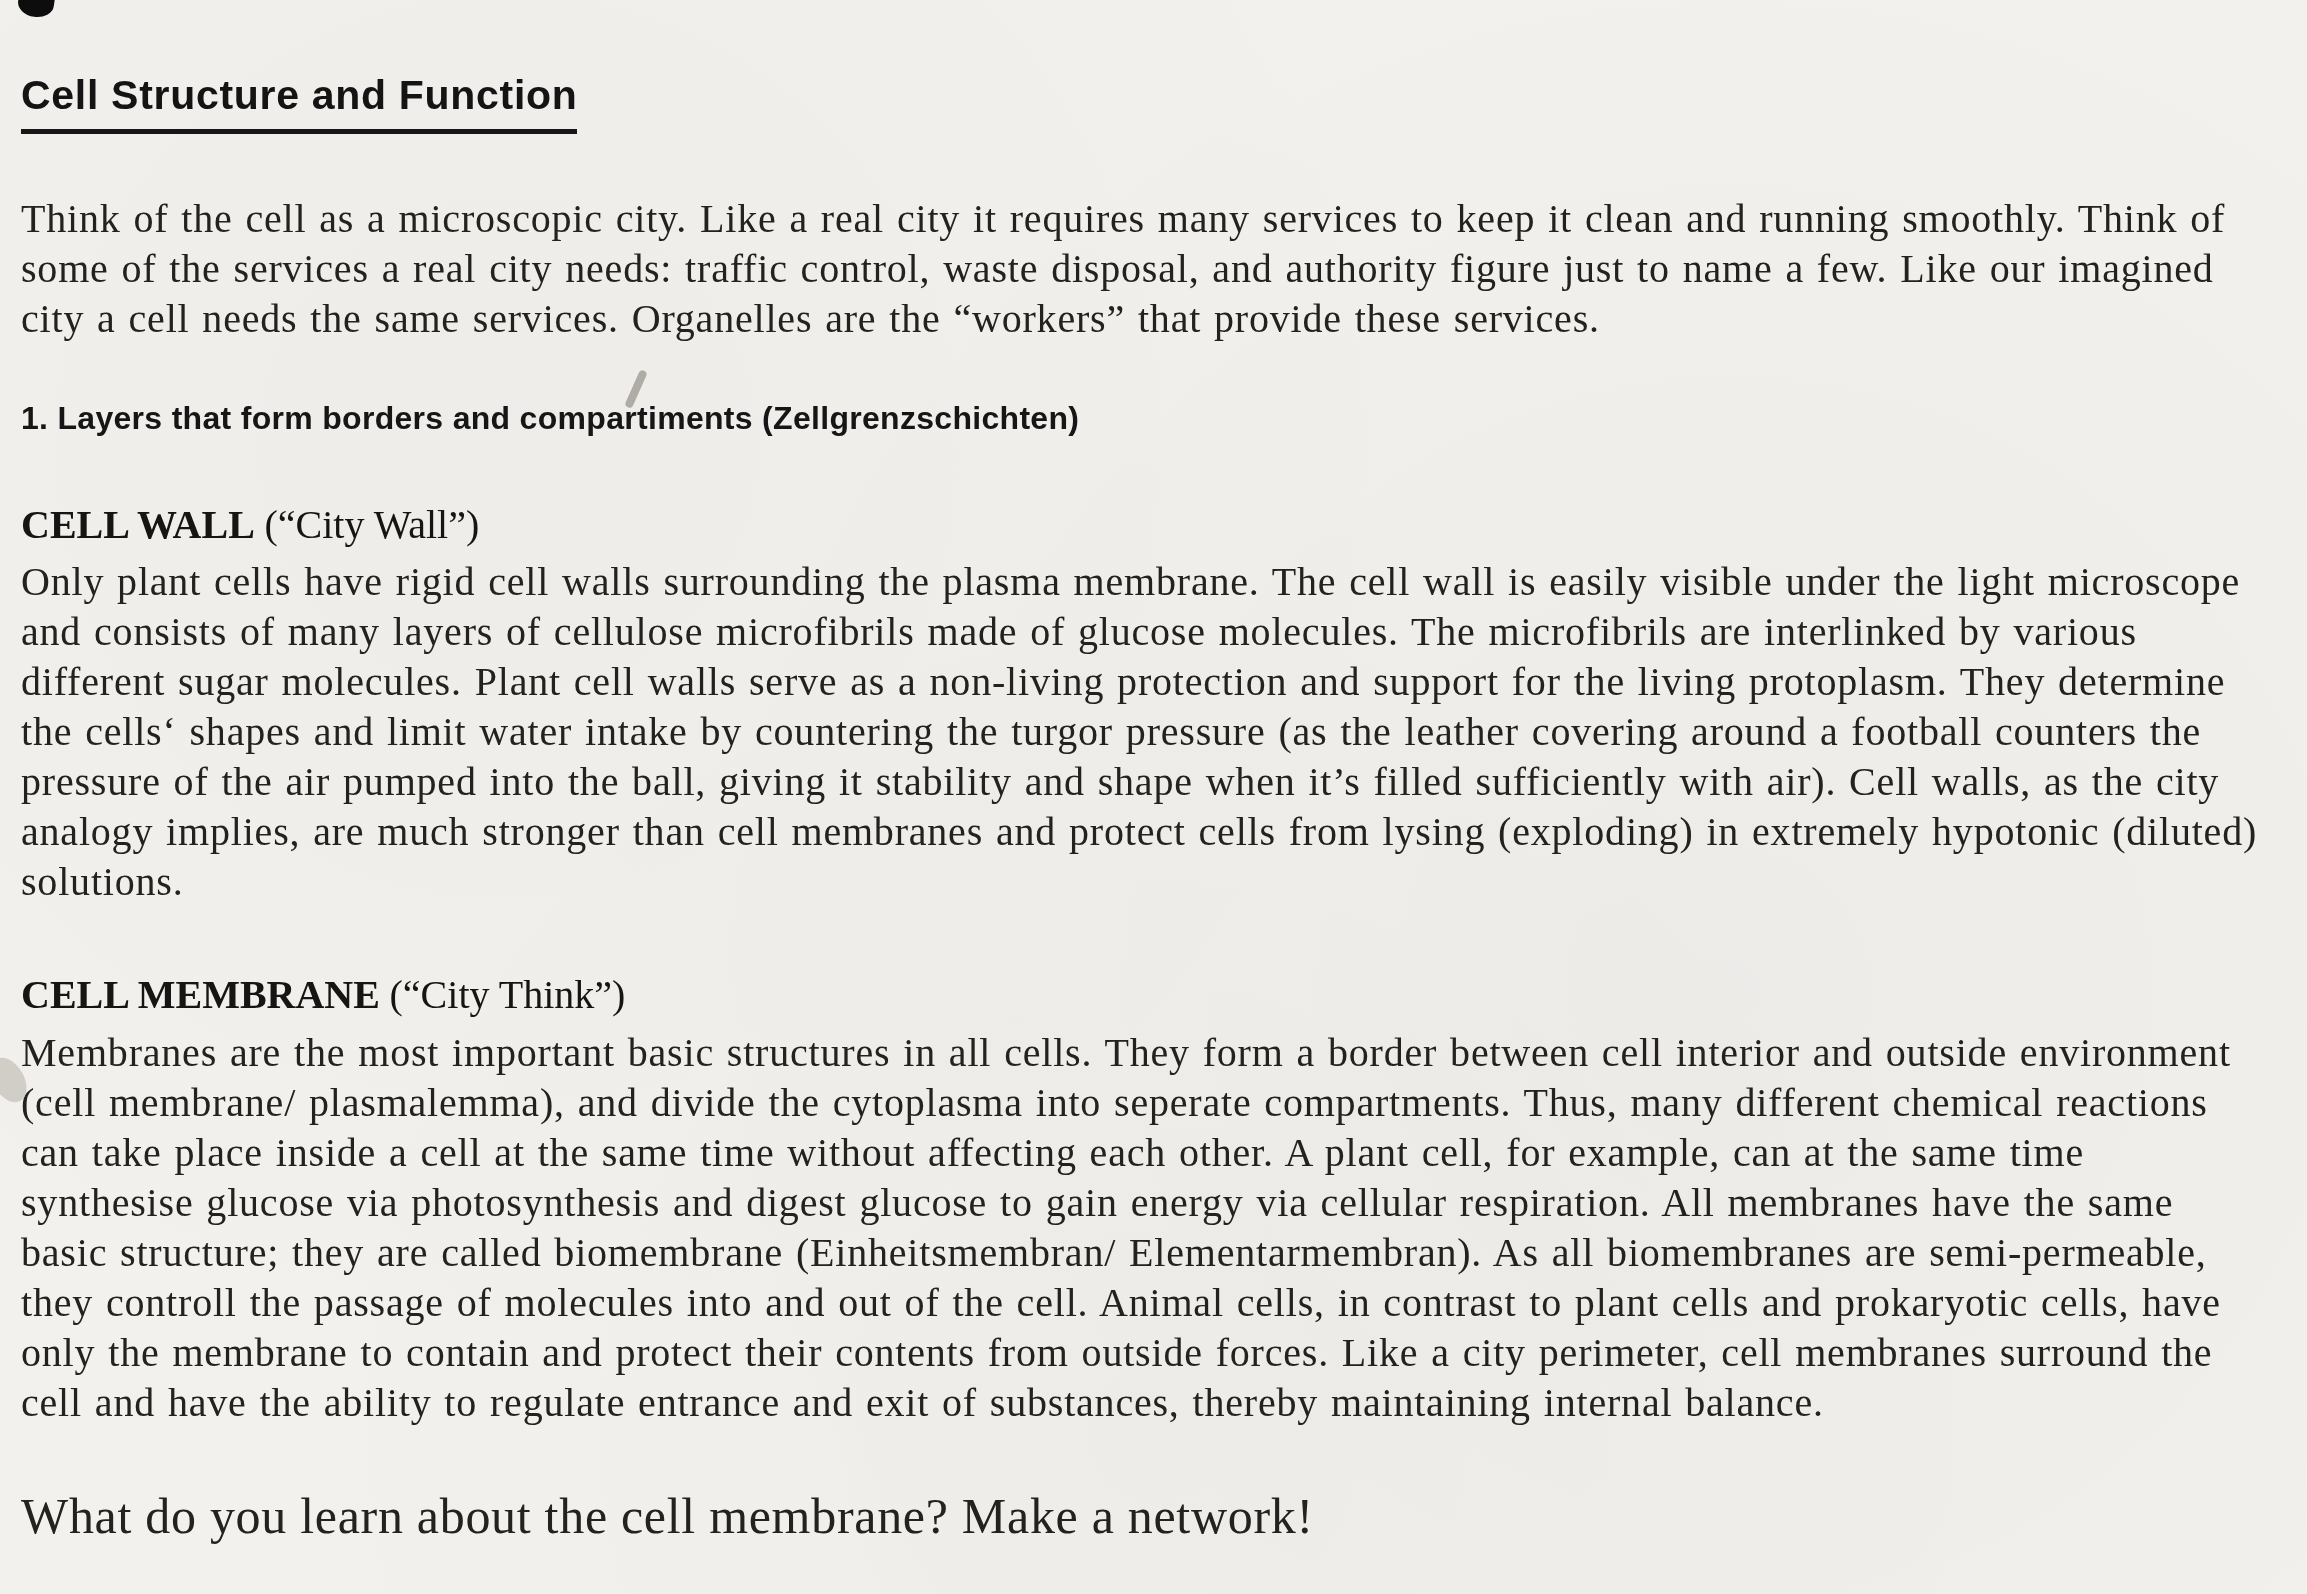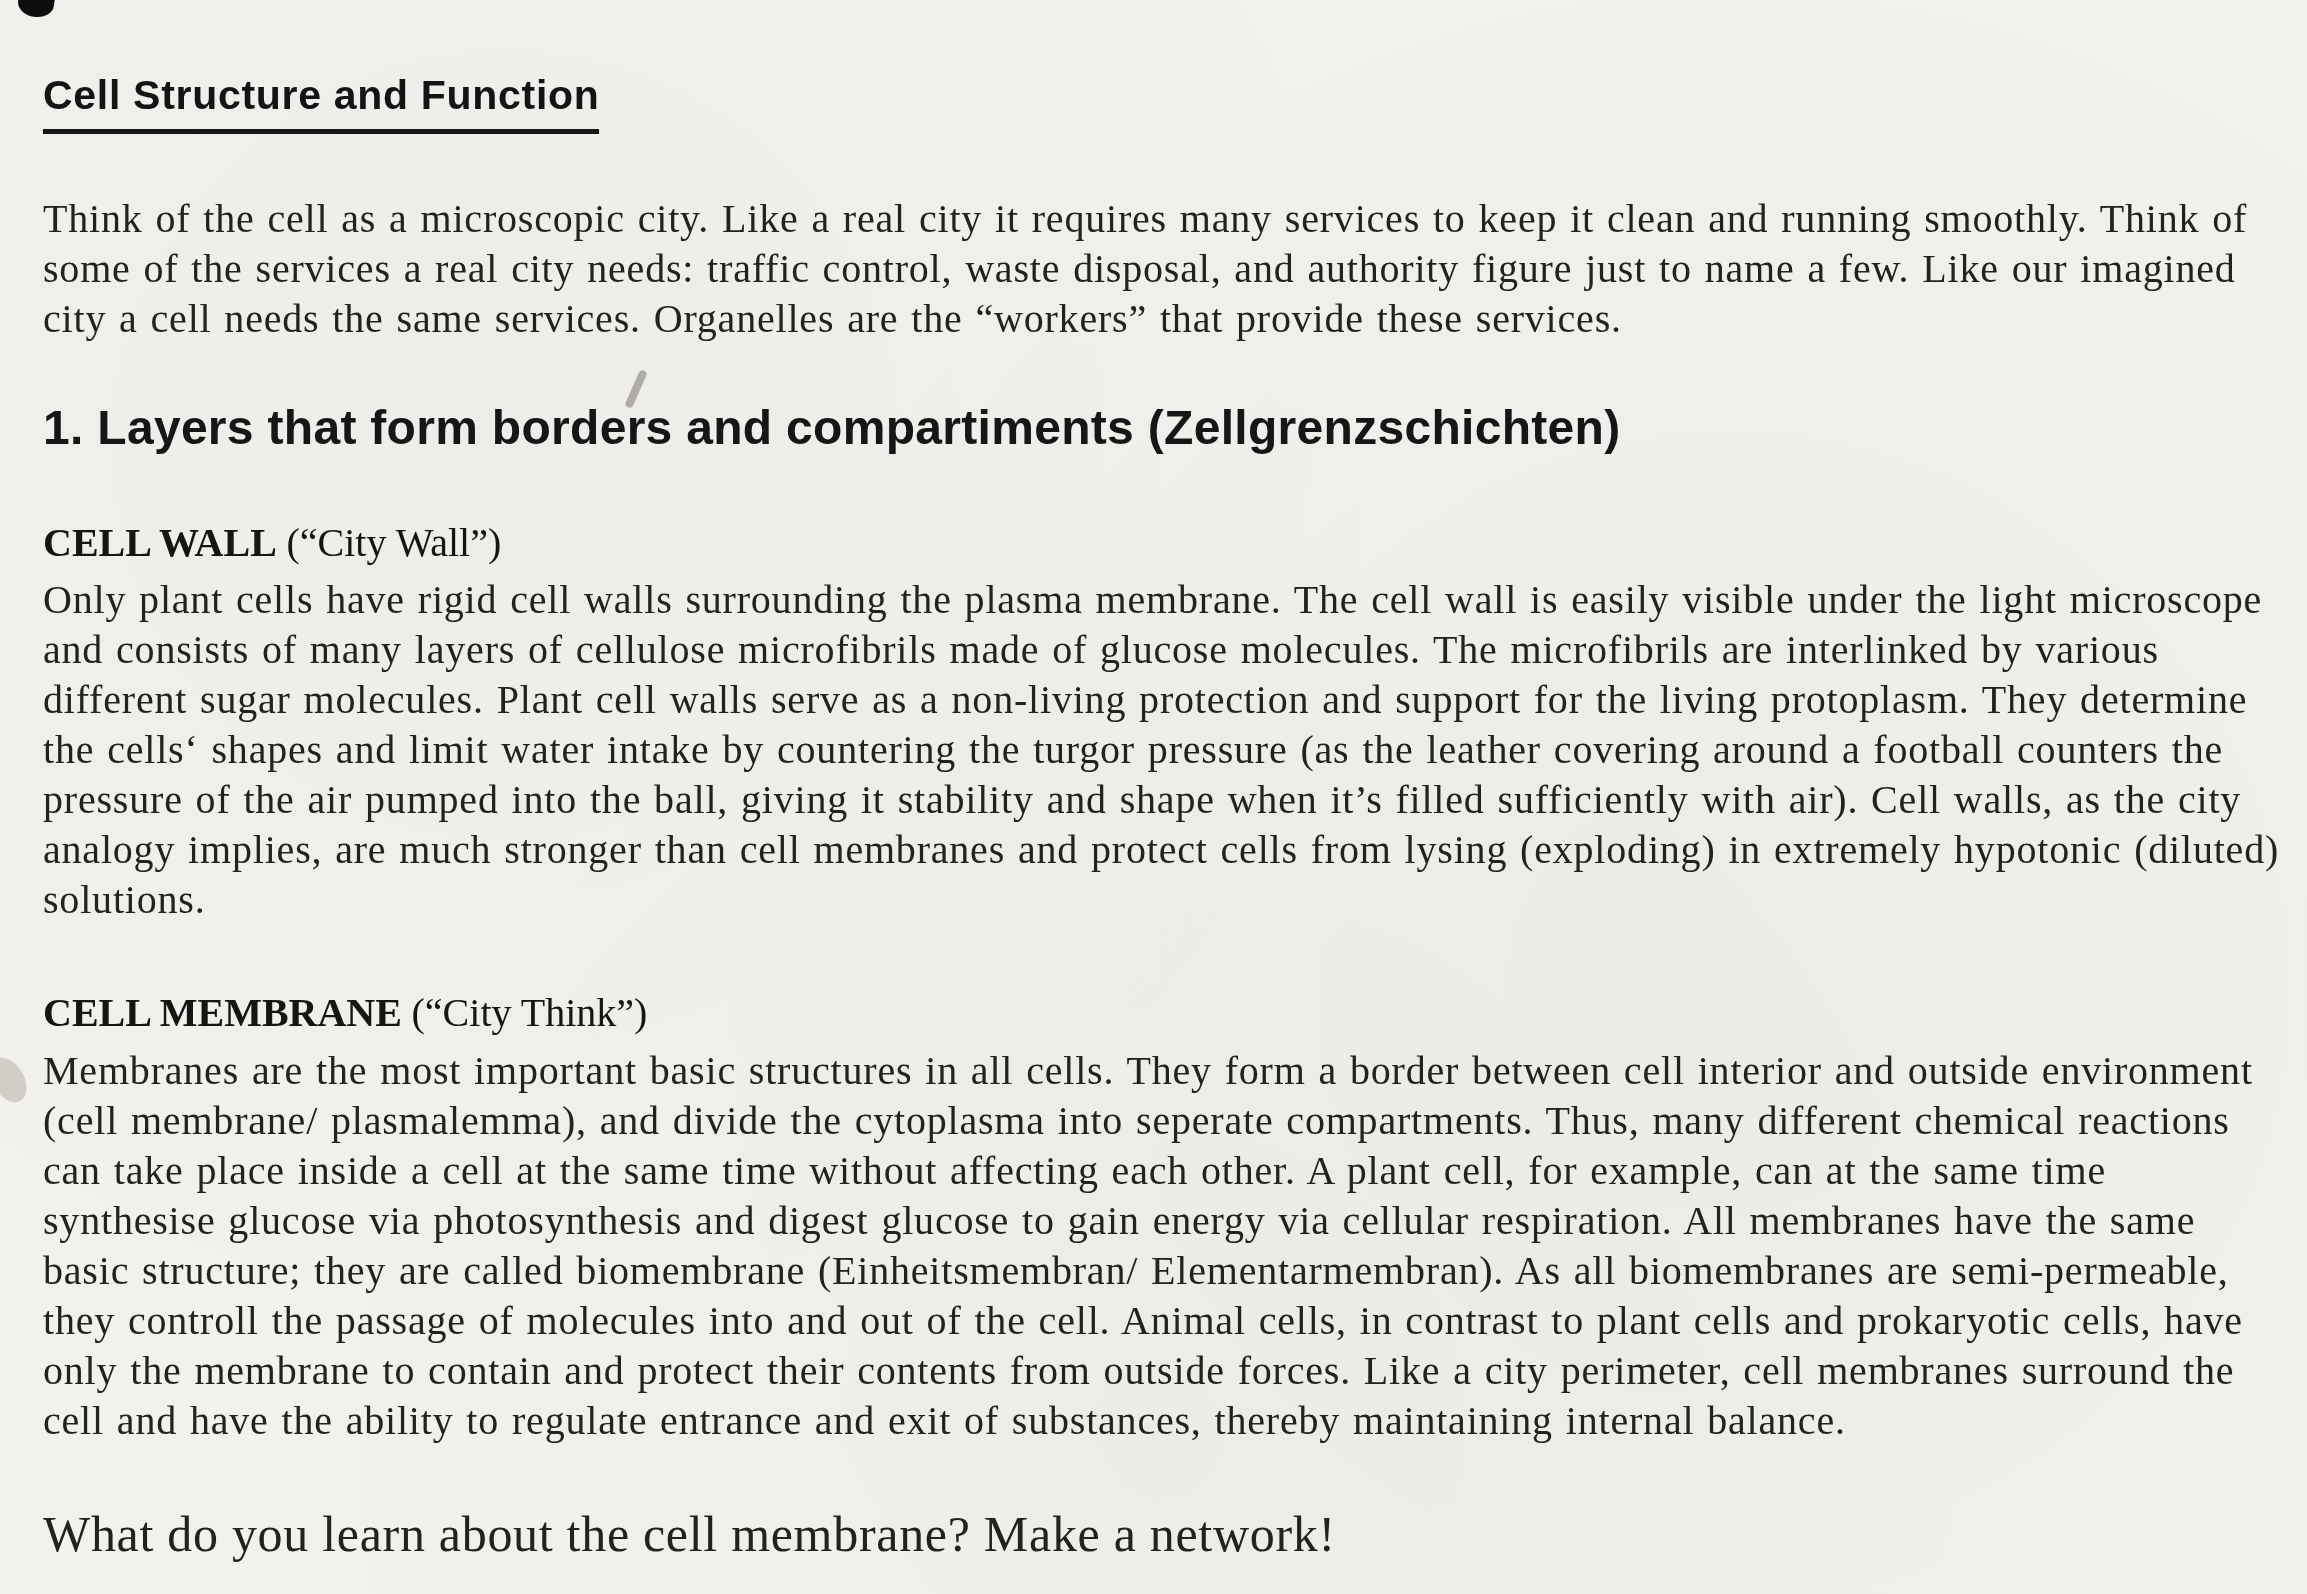--- a/index.html
+++ b/index.html
@@ -5,21 +5,21 @@
   html, body {
     margin: 0;
     padding: 0;
     background: #dddbd7;
   }
   .page {
     position: relative;
     width: 2307px;
     height: 1595px;
     box-sizing: border-box;
-    padding: 72px 27px 0 43px;
+    padding: 72px 27px 0 21px;
     color: #1e1d1b;
     overflow: hidden;
     background:
       radial-gradient(circle at 22% 28%, rgba(0,0,0,0.018), transparent 45%),
       radial-gradient(circle at 75% 62%, rgba(0,0,0,0.022), transparent 55%),
       radial-gradient(circle at 50% 90%, rgba(0,0,0,0.015), transparent 50%),
       #f2f1ee;
   }
   .doc-title {
     display: inline-block;
@@ -40,21 +40,21 @@
     word-spacing: 2.1px;
     color: #23221f;
     margin: 0;
     max-width: 2239px;
   }
   .intro { margin-top: 60px; }
   .section-heading {
     margin: 56px 0 0 0;
     font-family: "Liberation Sans", sans-serif;
     font-weight: bold;
-    font-size: 48px;
+    font-size: 32px;
     letter-spacing: 0.3px;
     color: #161616;
   }
   .term-heading {
     margin: 64px 0 0 0;
     font-family: "Liberation Serif", serif;
     font-size: 40px;
     color: #161513;
   }
   .term-heading .term { font-weight: bold; }

